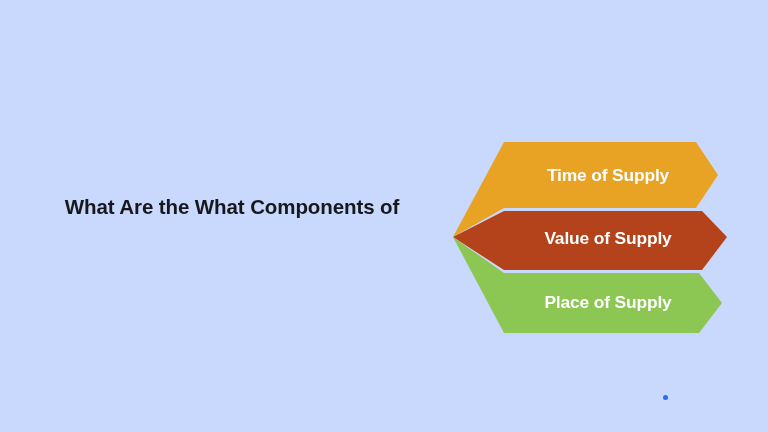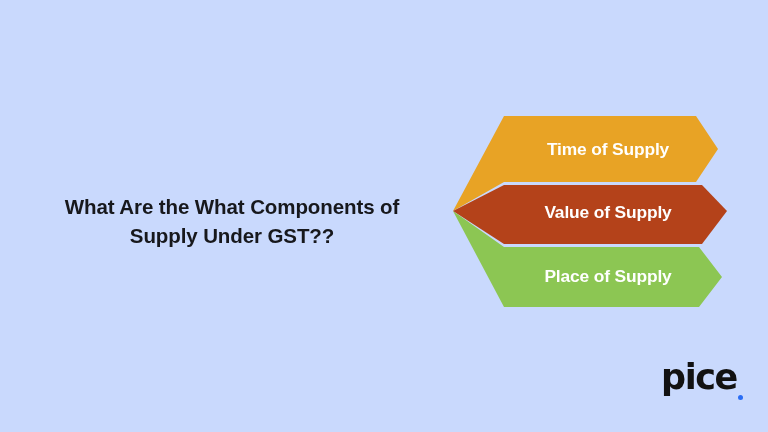--- a/index.html
+++ b/index.html
@@ -35,21 +35,21 @@
   }
   #heading .line {
     display: block;
     white-space: nowrap;
   }
 
   
   #diagram {
     position: absolute;
     left: 450px;
-    top: 110px;
+    top: 136px;
     width: 280px;
     height: 204px;
   }
   #diagram svg {
     display: block;
     width: 280px;
     height: 204px;
     overflow: visible;
   }
   .chev-label {
@@ -87,21 +87,20 @@
     margin-bottom: 2px;
   }
 </style>
 </head>
 <body>
 
 <div id="canvas" style="background: rgb(201, 217, 253);">
 
   <div id="heading" style="color: rgb(23, 24, 28);">
     <span class="line">What Are the What Components of</span>
-    <span class="line">Supply Under GST??</span>
   </div>
 
   <div id="diagram">
     <svg viewBox="0 0 280 204" xmlns="http://www.w3.org/2000/svg">
 
       <g>
         <polygon points="54,6 246,6 268,39 246,72 54,72 3,101" fill="#e8a325"></polygon>
         <text class="chev-label" x="158" y="45" text-anchor="middle" fill="#ffffff">Time of Supply</text>
       </g>
 
@@ -112,17 +111,16 @@
 
       <g>
         <polygon points="3,101 54,137 249,137 272,167 249,197 54,197" fill="#8cc653"></polygon>
         <text class="chev-label" x="158" y="172" text-anchor="middle" fill="#ffffff">Place of Supply</text>
       </g>
 
     </svg>
   </div>
 
   <div id="logo">
-    <span class="wordmark" style="color: rgb(18, 18, 18);">pice</span>
     <span class="dot" style="background: rgb(42, 109, 244);"></span>
   </div>
 
 </div>
 
 </body></html>

